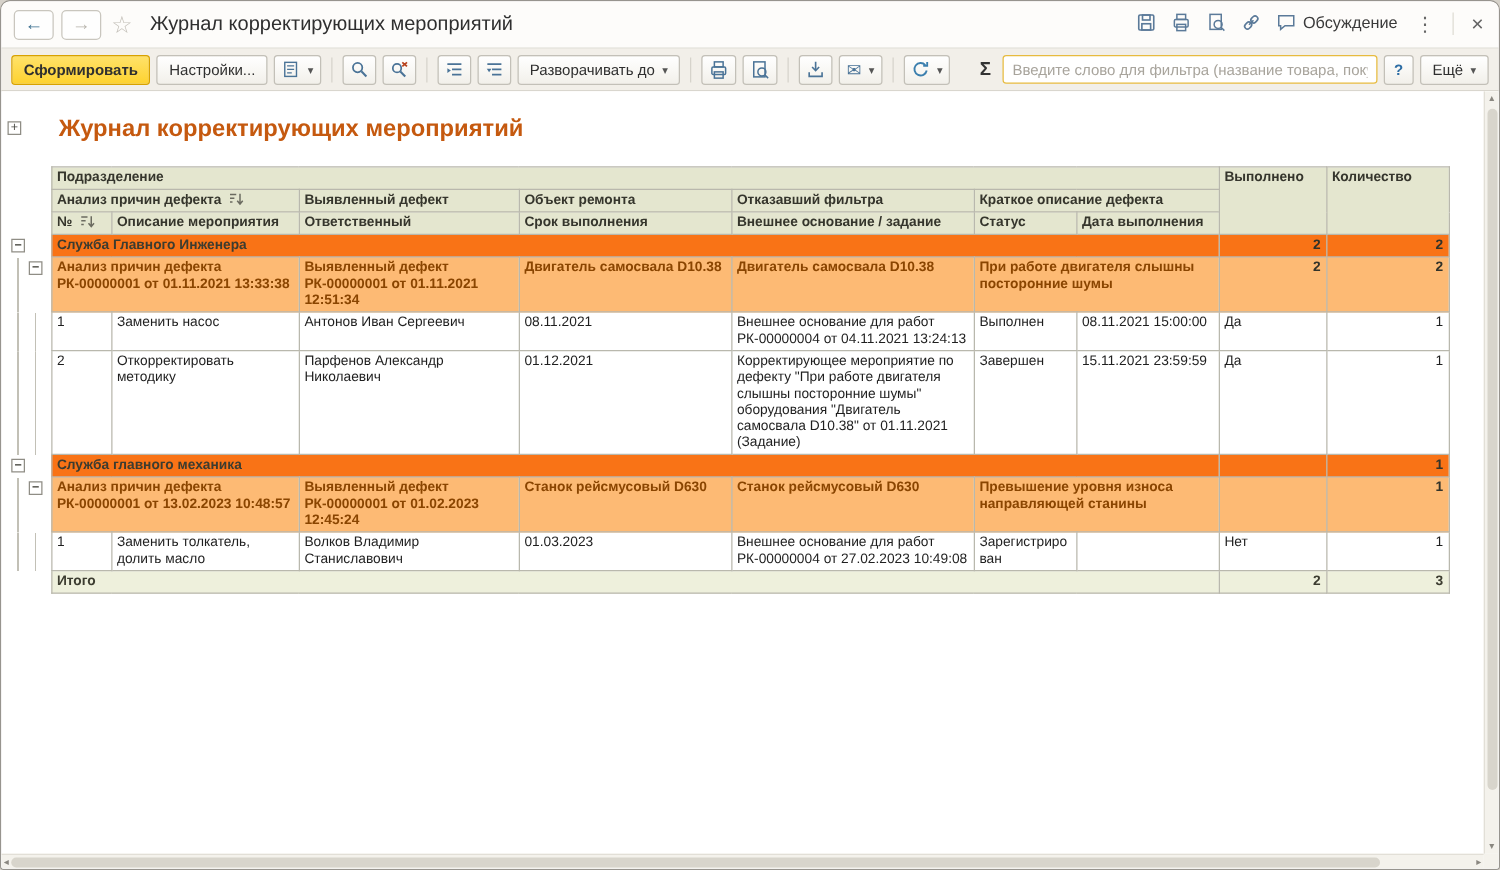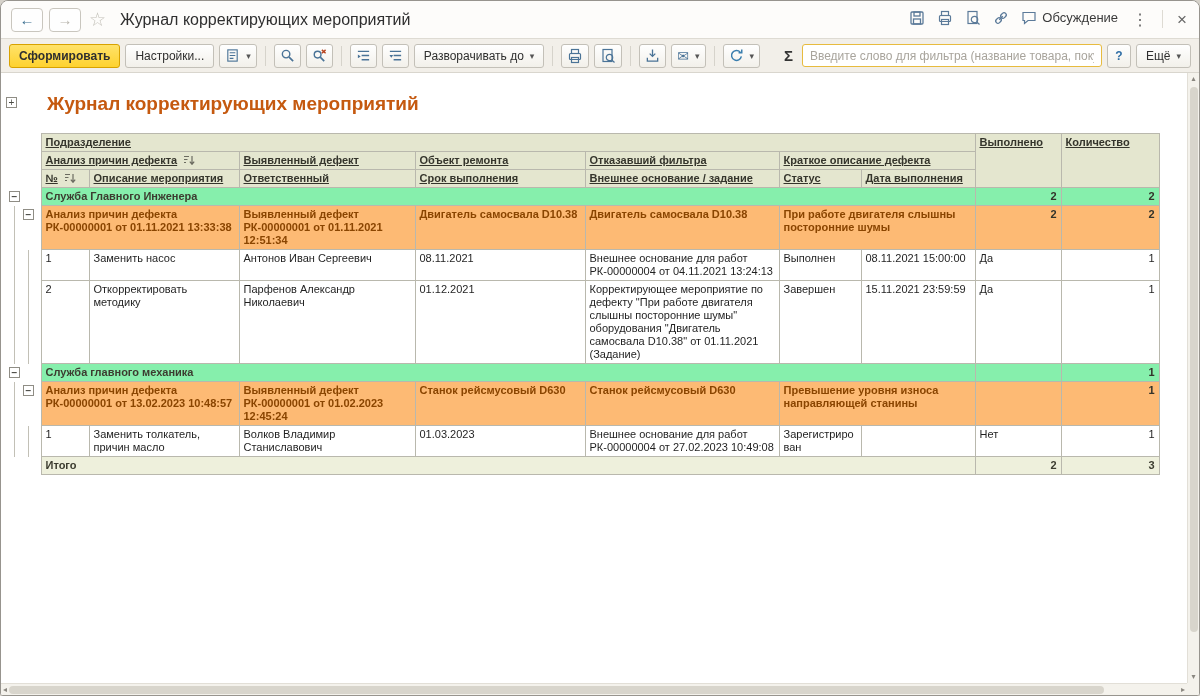--- a/index.html
+++ b/index.html
@@ -33,22 +33,22 @@
   .filter-input::placeholder{color:#a8a49c;}
   .help-btn{width:24px;justify-content:center;color:#2f6ea5;font-weight:bold;}
 
   
   .report-area{position:relative;flex:1;background:#fff;overflow:hidden;}
   .report-scroll{position:absolute;inset:0 12px 12px 0;overflow:hidden;padding-top:14px;}
   .report-title{font-size:19px;font-weight:bold;color:#c5590f;margin:6px 0 18px 46px;}
   .report-table{border-collapse:collapse;margin-left:4px;table-layout:fixed;width:1154px;font-size:11px;color:#1f1f1f;}
   .report-table td{border:1px solid #b9b8ad;padding:2px 4px;vertical-align:top;line-height:13px;overflow-wrap:break-word;}
   .report-table td.gut{border:none;background-color:#fff;position:relative;padding:0;}
-  .hdr td{background-color:#e4e6cf;font-weight:bold;color:#35352c;text-decoration:underline;}
-  .grp td{background-color:#86efac;font-weight:bold;color:#3c3c30;}
+  .hdr td{background-color:#e4e6cf;font-weight:bold;color:#35352c;}
+  .grp td{background-color:#f97316;font-weight:bold;color:#3c3c30;}
   .sub td{background-color:#fdba74;font-weight:bold;color:#8a4500;}
   .sub td.cnt,.grp td.cnt{color:#33332a;}
   .total td{background-color:#eef0dc;font-weight:bold;color:#3c3c30;margin-left:44px;}
   td.num{text-align:right;}
   .hdr td.gut,.grp td.gut,.sub td.gut,.total td.gut{background-color:#fff;}
   .tbox{position:absolute;top:3px;width:11px;height:11px;border:1px solid #8f8d85;background:#fff;font-size:10px;display:flex;align-items:center;justify-content:center;color:#4a4a44;cursor:pointer;}
   .tbox.l1{left:4px;}
   .tbox.l2{left:18px;}
   .plus-root{position:absolute;left:5px;top:24px;width:11px;height:11px;border:1px solid #8f8d85;background:#fff;font-size:10px;display:flex;align-items:center;justify-content:center;color:#4a4a44;cursor:pointer;}
   .gline1{background-image:linear-gradient(to right,transparent 9px,#c2c0b6 9px,#c2c0b6 10px,transparent 10px);background-repeat:no-repeat;}
@@ -336,21 +336,21 @@
             <td>Станок рейсмусовый D630</td>
             <td>Станок рейсмусовый D630</td>
             <td colspan="2">Превышение уровня износа направляющей станины</td>
             <td class="num cnt"></td>
             <td class="num cnt">1</td>
           </tr>
 
           <tr>
             <td class="gut gline2"></td>
             <td>1</td>
-            <td>Заменить толкатель, причин масло</td>
+            <td>Заменить толкатель, долить масло</td>
             <td>Волков Владимир Станиславович</td>
             <td>01.03.2023</td>
             <td>Внешнее основание для работ РК-00000004 от 27.02.2023 10:49:08</td>
             <td>Зарегистрирован</td>
             <td></td>
             <td>Нет</td>
             <td class="num">1</td>
           </tr>
 
           <tr class="total">

